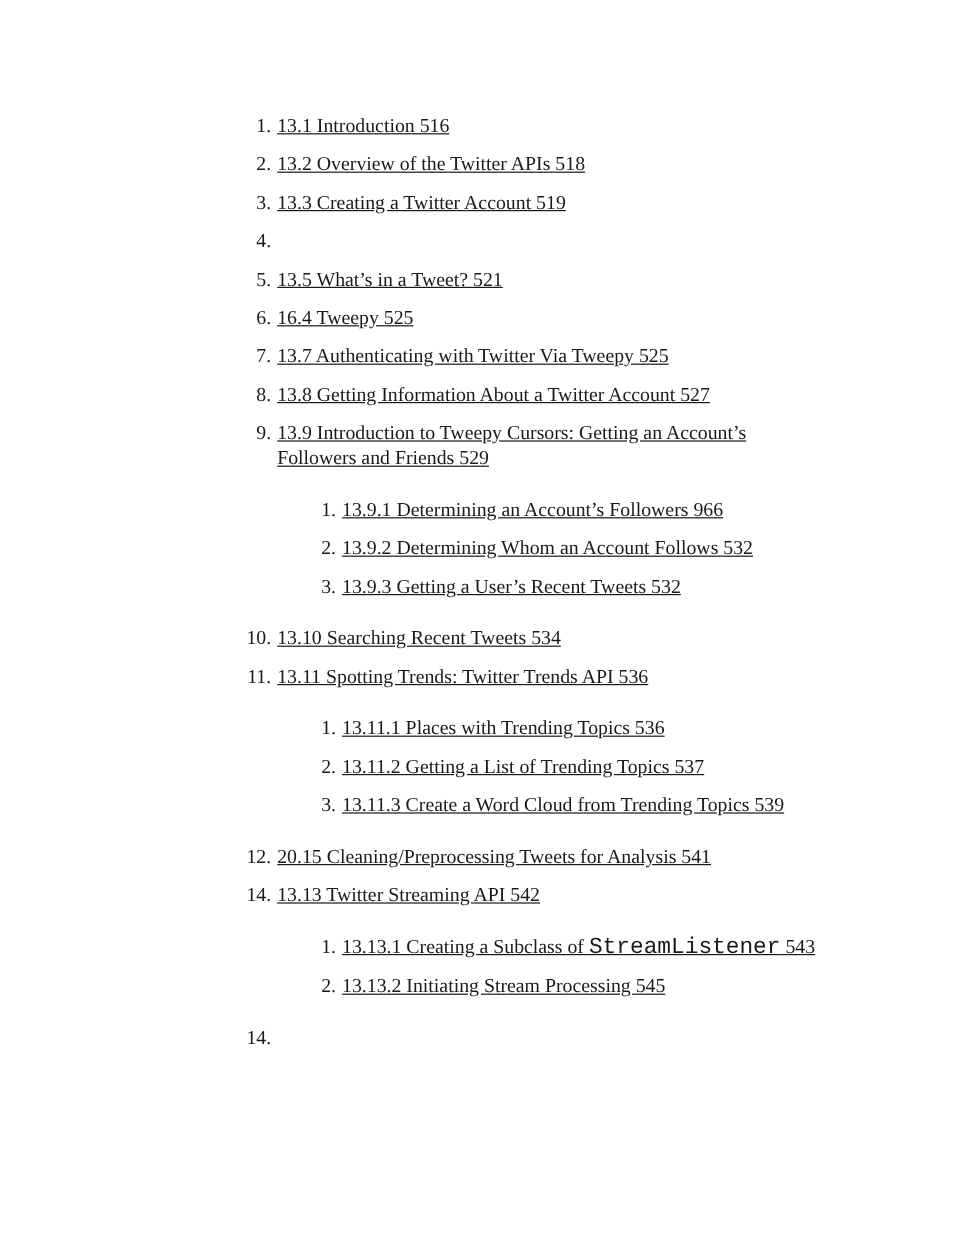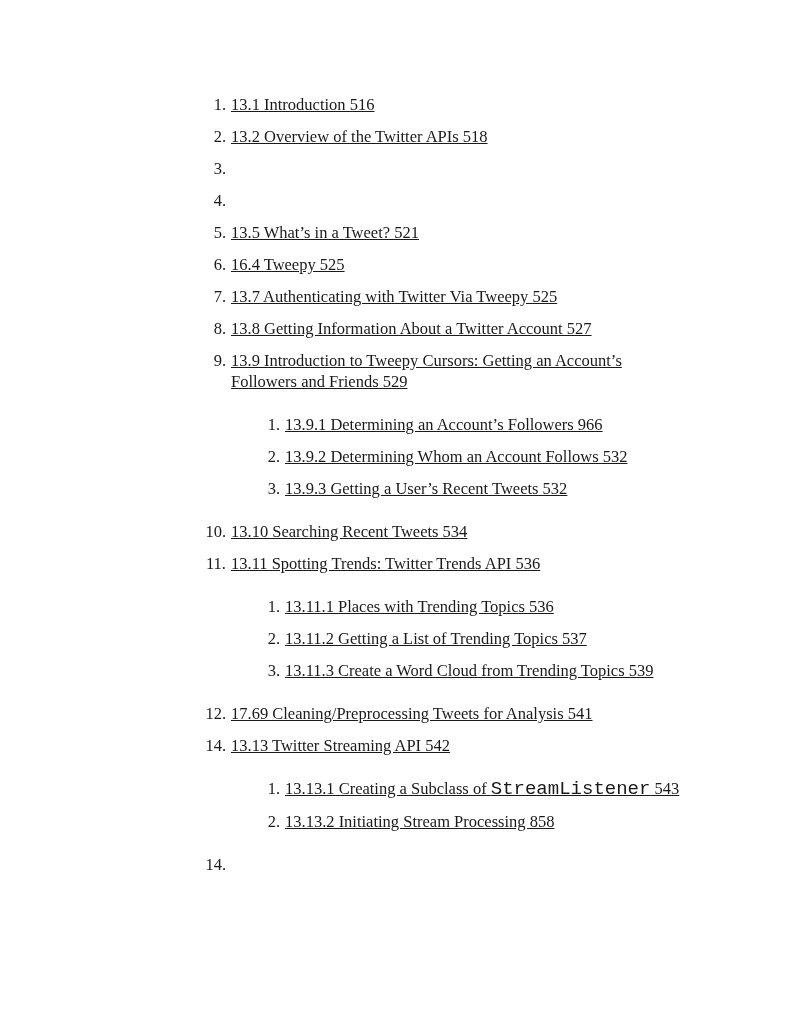--- a/index.html
+++ b/index.html
@@ -64,20 +64,23 @@
 
   <li>
     <span class="num">2.</span>
     <div class="entry">
       <a href="#" class="link">13.2 Overview of the Twitter APIs 518</a>
     </div>
   </li>
 
   <li>
     <span class="num">3.</span>
+    <div class="entry">
+      <a href="#" class="link">13.3 Creating a Twitter Account 519</a>
+    </div>
   </li>
 
   <li>
     <span class="num">4.</span>
   </li>
 
   <li>
     <span class="num">5.</span>
     <div class="entry">
       <a href="#" class="link">13.5 What’s in a Tweet? 521</a>
@@ -162,39 +165,39 @@
             <a href="#" class="link">13.11.3 Create a Word Cloud from Trending Topics 539</a>
           </div>
         </li>
       </ol>
     </div>
   </li>
 
   <li>
     <span class="num">12.</span>
     <div class="entry">
-      <a href="#" class="link">17.69 Cleaning/Preprocessing Tweets for Analysis 541</a>
+      <a href="#" class="link">20.15 Cleaning/Preprocessing Tweets for Analysis 541</a>
     </div>
   </li>
 
   <li>
     <span class="num">14.</span>
     <div class="entry">
       <a href="#" class="link">13.13 Twitter Streaming API 542</a>
       <ol class="sub">
         <li>
           <span class="num">1.</span>
           <div class="entry">
             <a href="#" class="link"><span>13.13.1 Creating a Subclass of </span><span class="code">StreamListener</span><span> 543</span></a>
           </div>
         </li>
         <li>
           <span class="num">2.</span>
           <div class="entry">
-            <a href="#" class="link">13.13.2 Initiating Stream Processing 858</a>
+            <a href="#" class="link">13.13.2 Initiating Stream Processing 545</a>
           </div>
         </li>
       </ol>
     </div>
   </li>
 
   <li>
     <span class="num">14.</span>
   </li>
 

